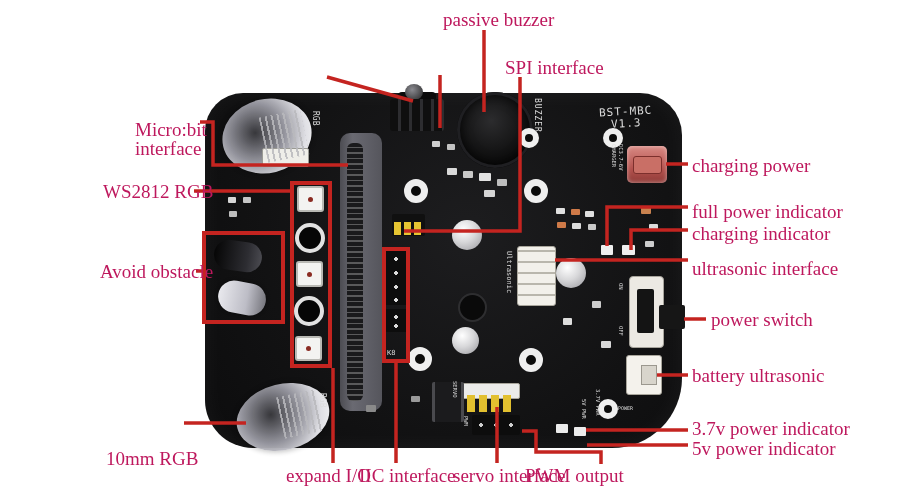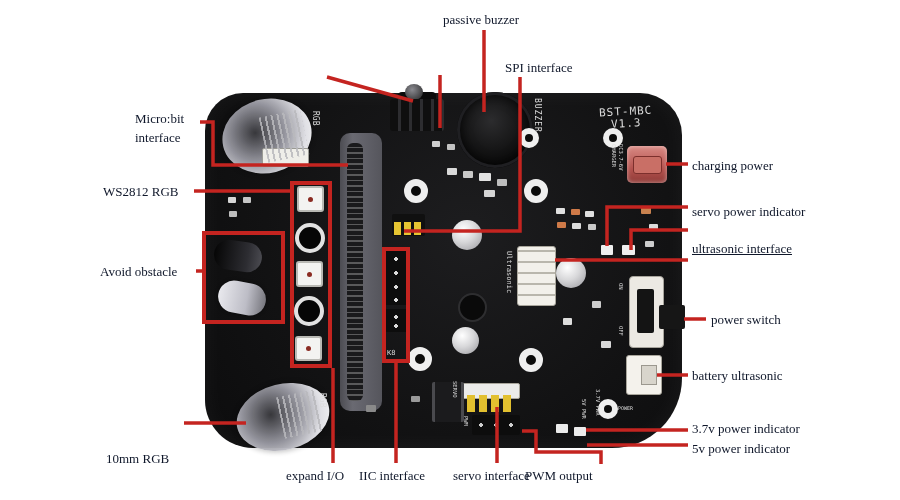--- a/index.html
+++ b/index.html
@@ -1,19 +1,19 @@
 <!DOCTYPE html>
 <html><head>
 <meta charset="utf-8">
 <style>
   html,body{margin:0;padding:0;background:#fff;}
   #canvas{position:relative;width:900px;height:500px;background:#fff;overflow:hidden;
           font-family:"Liberation Serif",serif;}
   
-  .lbl{position:absolute;font-size:13px;color:#0f172a;white-space:pre-line;line-height:19px;z-index:10;}
+  .lbl{position:absolute;font-size:19px;color:#be185d;white-space:pre-line;line-height:19px;z-index:10;}
   
   #board{position:absolute;left:205px;top:93px;width:477px;height:355px;z-index:1;
          background:radial-gradient(circle at 55% 40%, #1d1d1f 0%, #121213 60%, #0c0c0d 100%);
          border-radius:38px 42px 70px 48px;box-shadow:inset 0 0 25px rgba(255,255,255,0.05);}
   .comp{position:absolute;z-index:3;}
   .silk{position:absolute;z-index:4;color:#dcdcdc;font-family:"DejaVu Sans Mono",monospace;white-space:pre-line;}
   .vert{writing-mode:vertical-rl;}
   .hole{position:absolute;z-index:3;border-radius:50%;background:#0c0c0c;box-sizing:border-box;border:6px solid #efefef;}
   .smd{position:absolute;z-index:3;border-radius:1px;}
   .ws2812{position:absolute;z-index:3;background:#f3f3f1;border:2px solid #b9b9b4;border-radius:3px;box-sizing:border-box;}
@@ -196,28 +196,29 @@
       <path d="M396,362 V463"></path>
       <rect x="384" y="249" width="24" height="112" stroke-width="4"></rect>
       <path d="M497,407 V463"></path>
       <path d="M522,431 H536 V452 H601 V464"></path>
     </g>
   </svg>
 
 
   <div class="lbl" style="left:443px;top:10px;">passive buzzer</div>
   <div class="lbl" style="left:505px;top:58px;">SPI interface</div>
-  <div class="lbl" style="left:135px;top:109px;">Micro:bit
+  <div class="lbl" style="left:135px;top:120px;">Micro:bit
 interface</div>
   <div class="lbl" style="left:103px;top:182px;">WS2812 RGB</div>
   <div class="lbl" style="left:100px;top:262px;">Avoid obstacle</div>
   <div class="lbl" style="left:106px;top:414px;margin-top:35px;">10mm RGB</div>
   <div class="lbl" style="left:692px;top:156px;">charging power</div>
-  <div class="lbl" style="left:692px;top:202px;">servo power indicator</div>
-  <div class="lbl" style="left:692px;top:239px;text-decoration:underline;">ultrasonic interface</div>
+  <div class="lbl" style="left:692px;top:202px;">full power indicator</div>
+  <div class="lbl" style="left:692px;top:224px;">charging indicator</div>
+  <div class="lbl" style="left:692px;top:259px;">ultrasonic interface</div>
   <div class="lbl" style="left:711px;top:310px;">power switch</div>
   <div class="lbl" style="left:692px;top:366px;">battery ultrasonic</div>
   <div class="lbl" style="left:692px;top:419px;">3.7v power indicator</div>
   <div class="lbl" style="left:692px;top:439px;">5v power indicator</div>
   <div class="lbl" style="left:286px;top:466px;">expand I/O</div>
   <div class="lbl" style="left:359px;top:466px;">IIC interface</div>
   <div class="lbl" style="left:453px;top:466px;">servo interface</div>
   <div class="lbl" style="left:525px;top:466px;">PWM output</div>
 
 </div>

